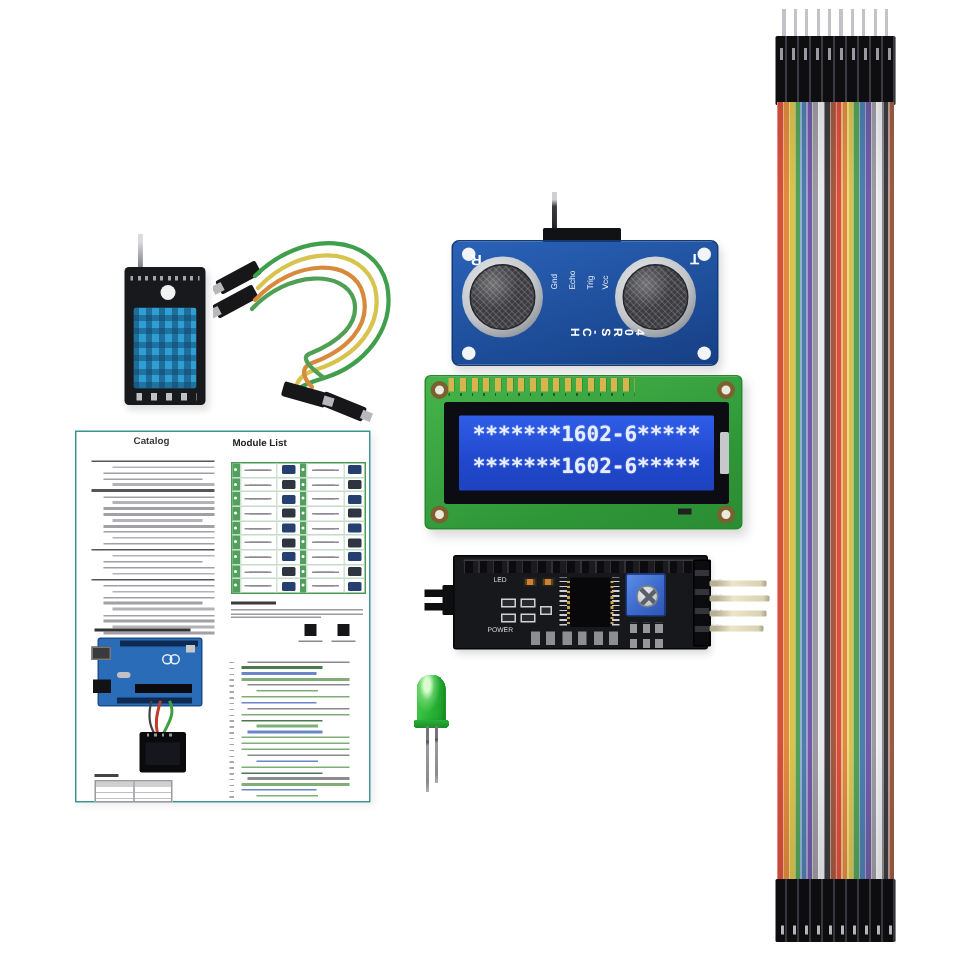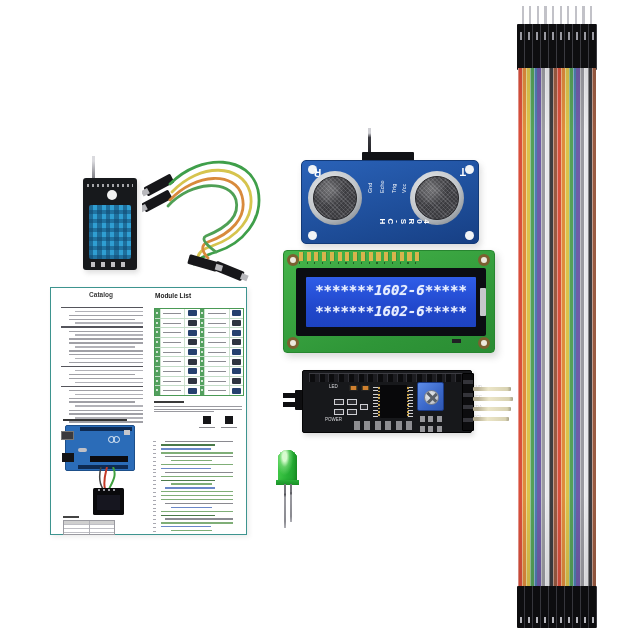--- a/index.html
+++ b/index.html
@@ -62,21 +62,21 @@
   .lcd{left:283px;top:250px;width:212px;height:103px;border-radius:4px;
     background:linear-gradient(160deg,#45b44a,#2f9638 70%,#2a8c33);border:1px solid #27862f;
     box-shadow:3px 4px 7px rgba(80,80,80,.22);}
   .lcd .hole{width:12px;height:12px;border-radius:50%;background:#eceade;border:3px solid #7c6030;}
   .lcd .hole.tl{left:3px;top:3px;} .lcd .hole.tr{left:194px;top:3px;}
   .lcd .hole.bl{left:3px;top:86px;} .lcd .hole.br{left:194px;top:86px;}
   .lcd .padrow{left:15px;top:1px;width:124px;height:9px;
     background:repeating-linear-gradient(90deg,#d8b44c 0 4px,rgba(0,0,0,.15) 4px 4.6px,transparent 4.6px 7.75px);}
   .lcd .padlabels{left:15px;top:11px;width:124px;height:2px;opacity:.7;
     background:repeating-linear-gradient(90deg,#163c18 0 1px,transparent 1px 7.75px);}
-  .lcd .bezel{left:12px;top:17px;width:190px;height:68px;background:#0b0d12;border-radius:2px;font-style:italic;}
+  .lcd .bezel{left:12px;top:17px;width:190px;height:68px;background:#0b0d12;border-radius:2px;}
   .lcd .screen{left:10px;top:9px;width:170px;height:50px;border-radius:1px;
     background:linear-gradient(180deg,#2f5de8,#2148cc 60%,#1d43c0);overflow:hidden;}
   .lcd .line{left:0;width:170px;text-align:center;color:#e6edff;
     font-family:"DejaVu Sans Mono",monospace;font-weight:bold;font-size:14px;line-height:14px;
     letter-spacing:0;text-shadow:0 0 1px rgba(255,255,255,.6);}
   .lcd .line.l1{top:6px;} .lcd .line.l2{top:27px;}
   .lcd .sidetab{left:196px;top:37px;width:6px;height:28px;background:#c6c8cc;border-radius:1px;}
   .lcd .smallpart{left:168px;top:88px;width:9px;height:4px;background:#202024;}
 
   

